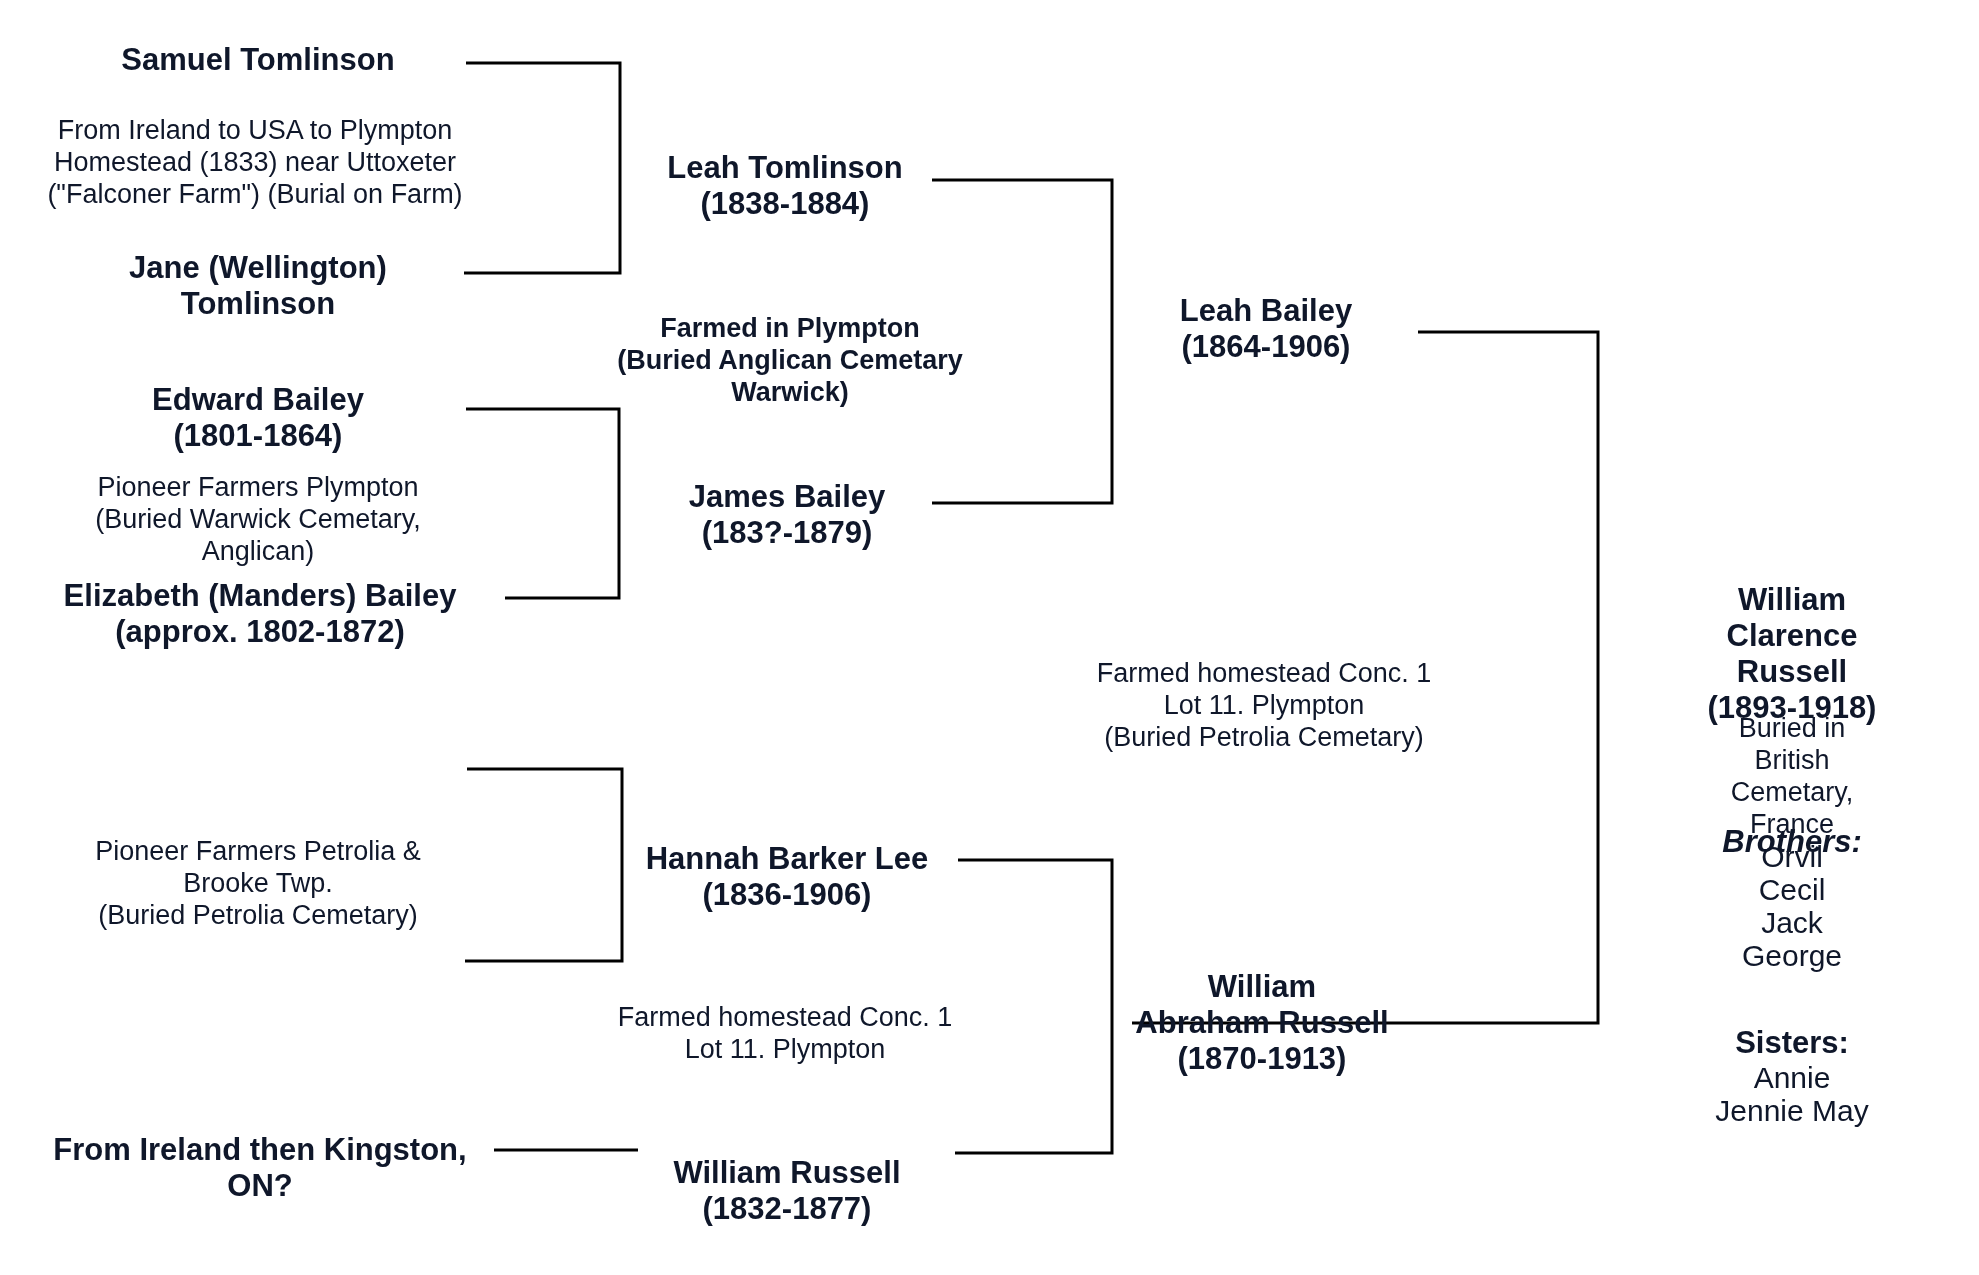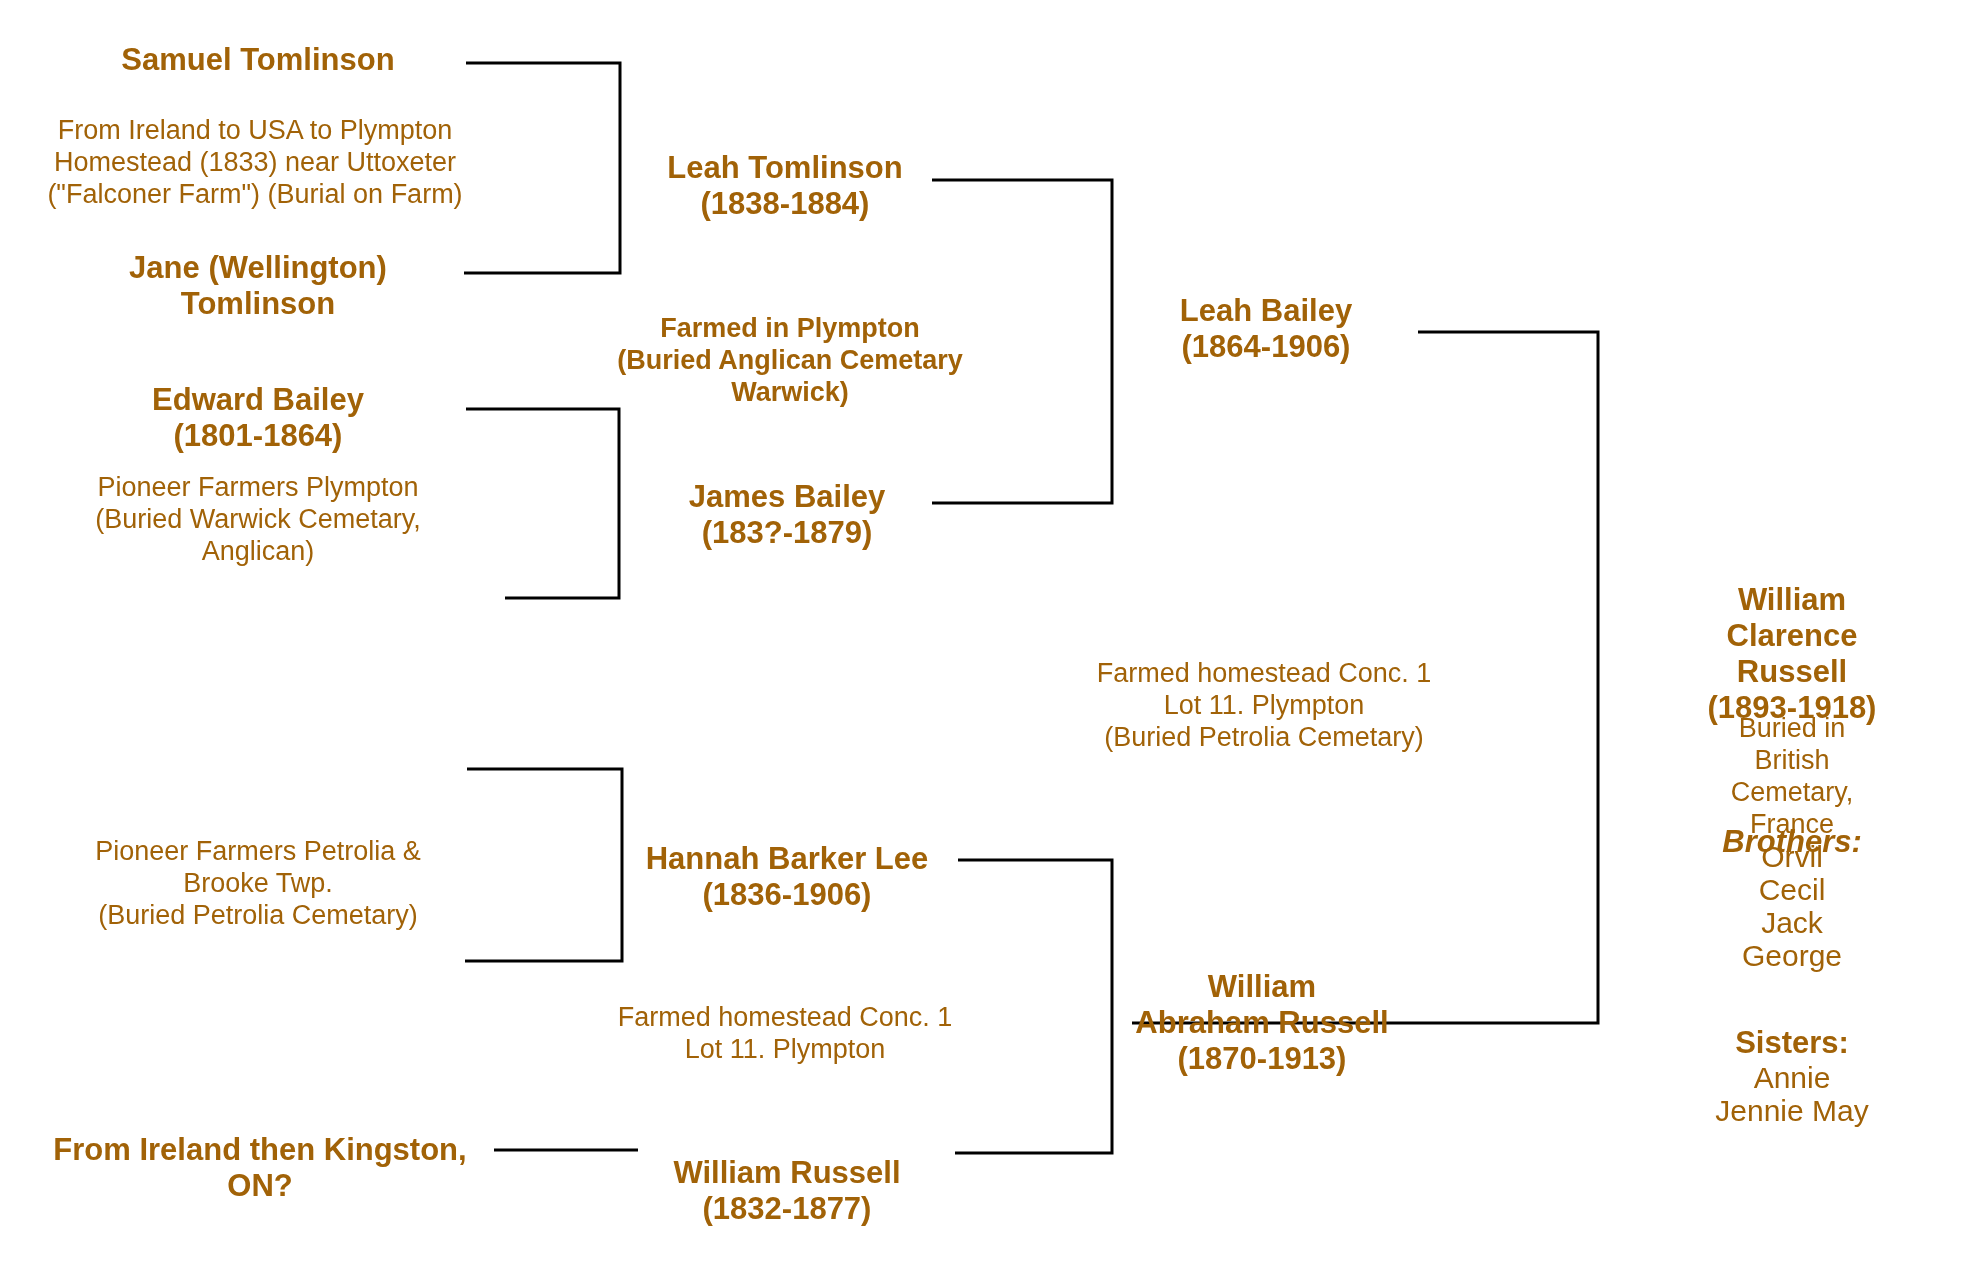--- a/index.html
+++ b/index.html
@@ -67,21 +67,21 @@
   #p-william-c   {left:1792px; top:582px;}
   #n-buried      {left:1792px; top:712px;}
   #brothers-label{left:1792px; top:824px;font-style:italic;}
   #brothers-list {left:1792px; top:840px;text-align:center;}
   #sisters-label {left:1792px; top:1025px;}
   #sisters-list  {left:1792px; top:1061px;}
 </style>
 </head>
 <body style="background: rgb(255, 255, 255);">
 
-<div id="stage" style="color: #a16207;">
+<div id="stage" style="color: #0f172a;">
 
   <svg id="connectors" viewBox="0 0 1979 1275" xmlns="http://www.w3.org/2000/svg">
     <polyline points="466,63 620,63 620,273 464,273" fill="none" stroke-width="3" stroke="#000000"></polyline>
     <polyline points="466,409 619,409 619,598 505,598" fill="none" stroke-width="3" stroke="#000000"></polyline>
     <polyline points="467,769 622,769 622,961 465,961" fill="none" stroke-width="3" stroke="#000000"></polyline>
     <polyline points="932,180 1112,180 1112,503 932,503" fill="none" stroke-width="3" stroke="#000000"></polyline>
     <polyline points="958,860 1112,860 1112,1153 955,1153" fill="none" stroke-width="3" stroke="#000000"></polyline>
     <polyline points="1418,332 1598,332 1598,1023 1132,1023" fill="none" stroke-width="3" stroke="#000000"></polyline>
     <polyline points="494,1150 638,1150" fill="none" stroke-width="3" stroke="#000000"></polyline>
   </svg>
@@ -91,20 +91,22 @@
 Homestead (1833) near Uttoxeter
 ("Falconer Farm")  (Burial on Farm)</div>
   <div id="p-jane" class="block name">Jane (Wellington)
 Tomlinson</div>
 
   <div id="p-edward" class="block name">Edward Bailey
 (1801-1864)</div>
   <div id="n-bailey" class="block note">Pioneer Farmers Plympton
 (Buried Warwick Cemetary,
 Anglican)</div>
+  <div id="p-elizabeth" class="block name">Elizabeth (Manders) Bailey
+(approx. 1802-1872)</div>
 
   <div id="n-lee" class="block note">Pioneer Farmers Petrolia &amp;
 Brooke Twp.
 (Buried Petrolia Cemetary)</div>
 
   <div id="n-russ-origin" class="block name">From Ireland then Kingston,
 ON?</div>
 
   <div id="p-leah-t" class="block name">Leah Tomlinson
 (1838-1884)</div>

